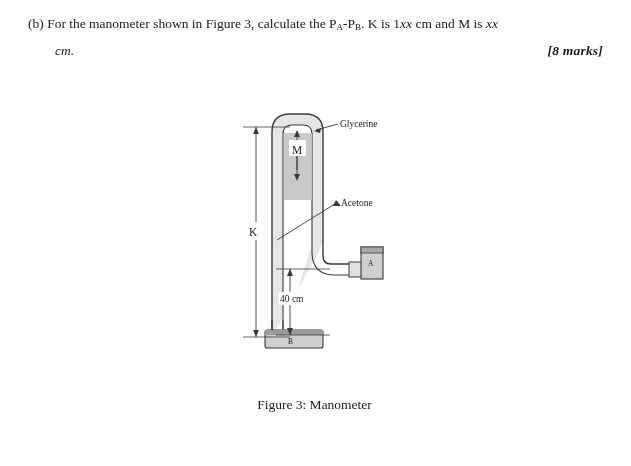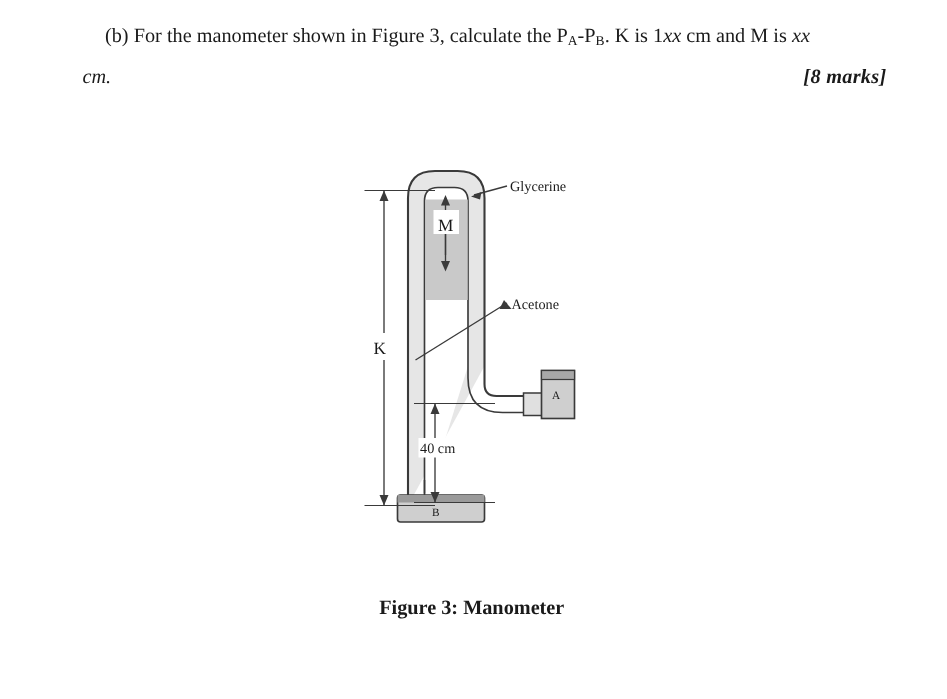--- a/index.html
+++ b/index.html
@@ -26,31 +26,30 @@
   .question {
     position: absolute;
     left: 28px;
     top: 14px;
     width: 575px;
     font-size: 13.5px;
     line-height: 1.55;
   }
   .q-line1 {
     white-space: nowrap;
-    margin-left: 42px;
   }
   .q-line2 {
     position: relative;
     margin-top: 6px;
     padding-left: 27px;
     font-style: italic;
   }
   .marks {
     position: absolute;
-    right: 12px;
+    right: 0;
     top: 0;
     font-weight: bold;
     letter-spacing: .2px;
   }
   .ital {
     font-style: italic;
   }
   sub {
     font-size: 9px;
     vertical-align: baseline;
@@ -72,21 +71,21 @@
     top: 0;
   }
 
   .fig-caption {
     position: absolute;
     left: 0;
     top: 397px;
     width: 629px;
     text-align: center;
     font-size: 13.5px;
-    font-weight: bold;
+    font-weight: normal;
   }
 
   
   text {
     font-family: "Liberation Serif", serif;
     fill: #1a1a1a;
   }
   .lbl {
     font-size: 9.5px;
   }

